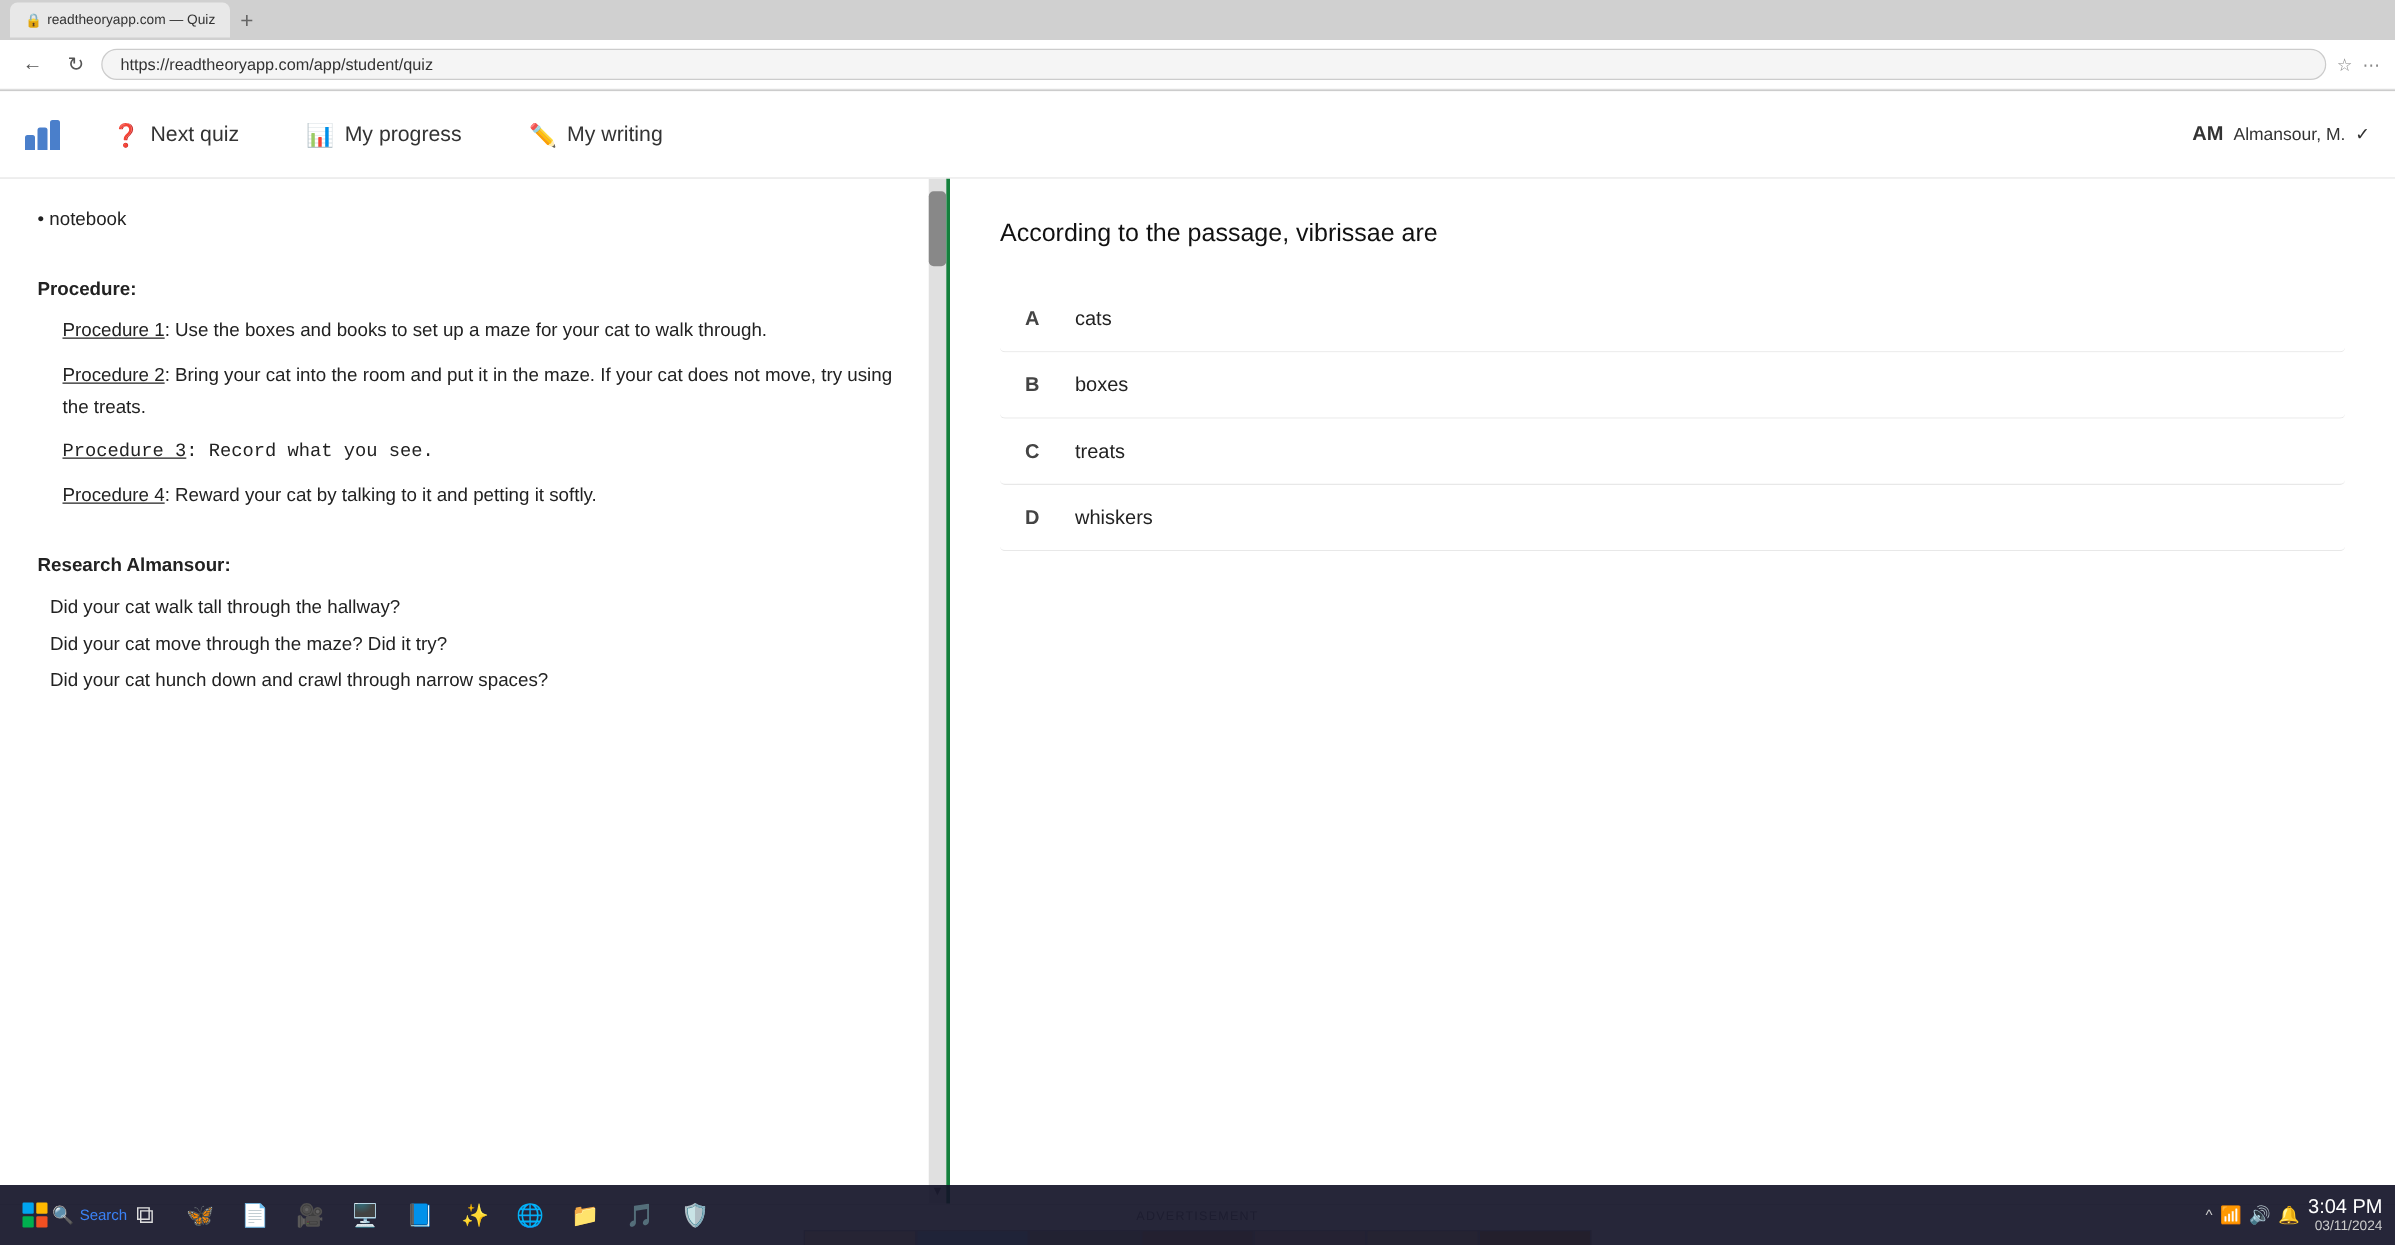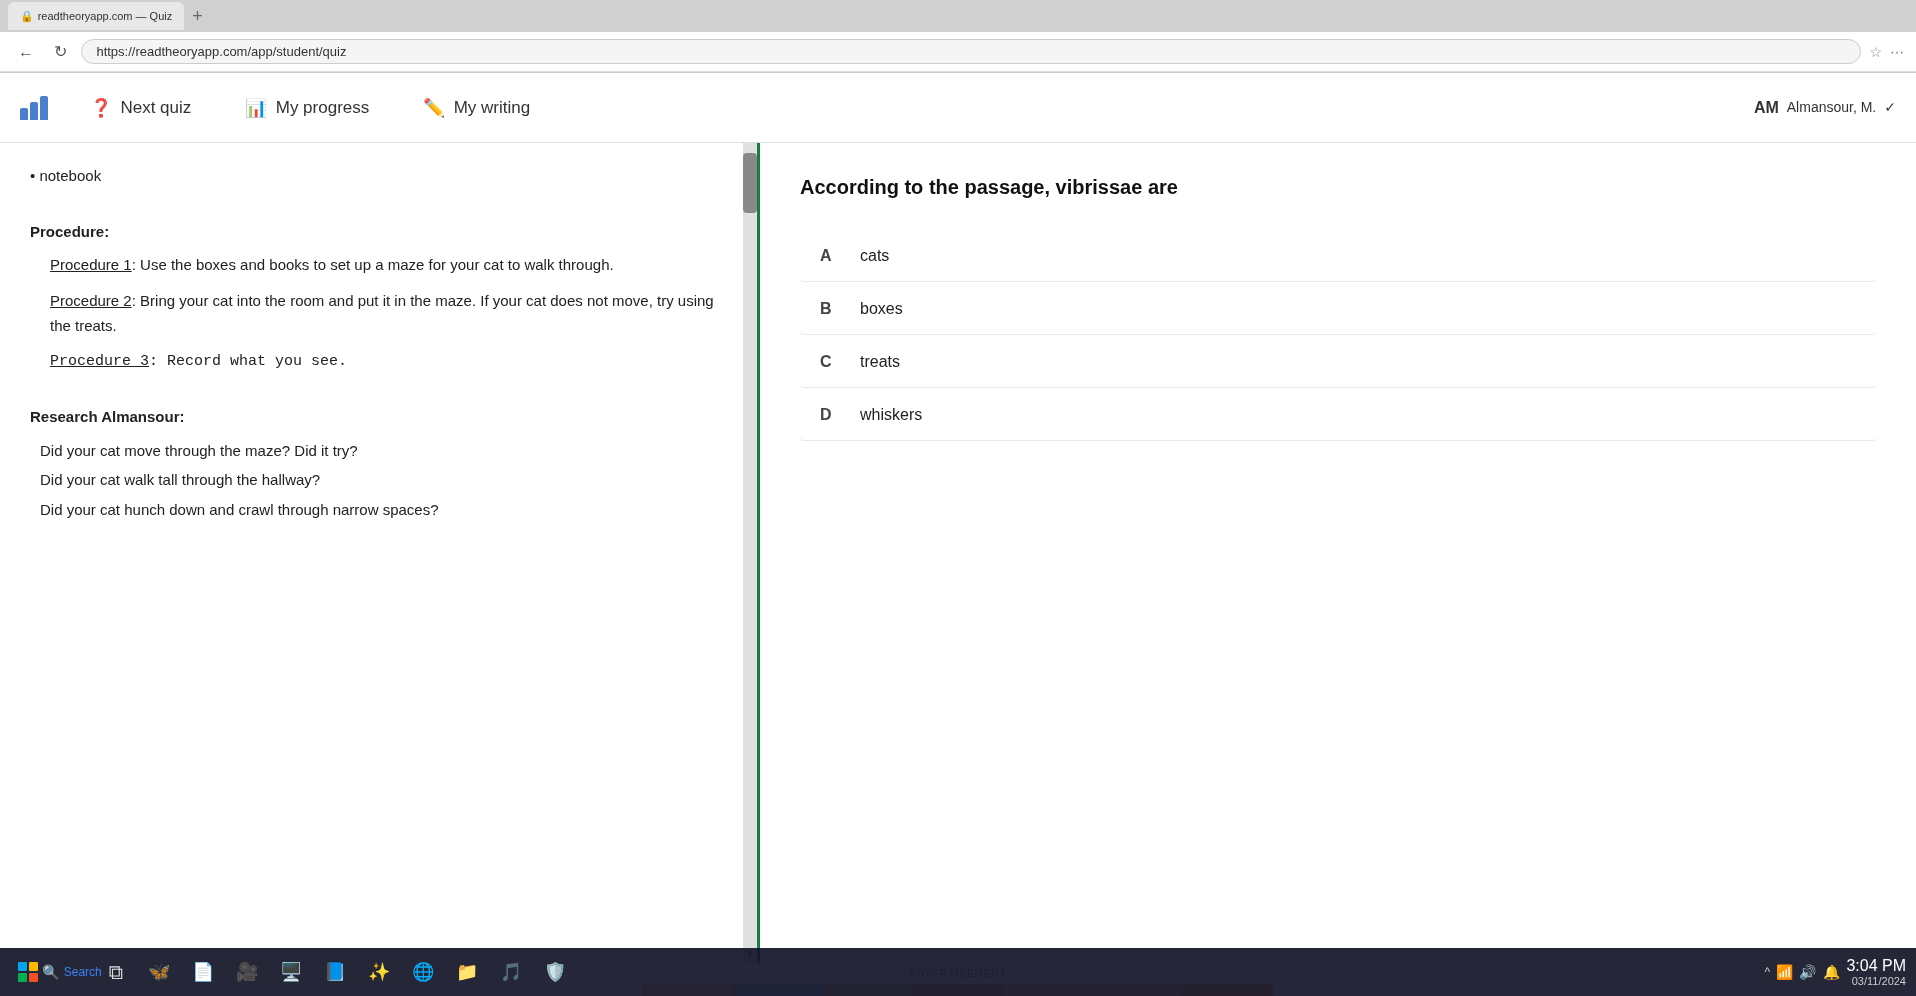--- a/index.html
+++ b/index.html
@@ -127,21 +127,21 @@
     .passage-text .research-item { margin-bottom: 4px; padding-left: 10px; }
 
     
     .question-panel {
       flex: 1;
       padding: 30px 40px;
       background: #fff;
     }
     .question-text {
       font-size: 20px;
-      font-weight: bold;
+      font-weight: normal;
       color: #111;
       margin-bottom: 30px;
       line-height: 1.4;
     }
     .answer-option {
       display: flex;
       align-items: center;
       padding: 16px 20px;
       margin-bottom: 2px;
       cursor: pointer;
@@ -313,25 +313,28 @@
       </p>
 
       <p class="procedure-item" style="margin-top:10px;">
         <span class="procedure-label">Procedure 2</span><span>: Bring your cat into the room and put it in the maze. If your cat does not move, try using the treats.</span>
       </p>
 
       <p class="procedure-item" style="margin-top:10px;font-family:Liberation Mono, monospace;">
         <span class="procedure-label">Procedure 3</span><span>: Record what you see.</span>
       </p>
 
+      <p class="procedure-item" style="margin-top:10px;">
+        <span class="procedure-label">Procedure 4</span><span>: Reward your cat by talking to it and petting it softly.</span>
+      </p>
 
       <p class="section-heading" style="margin-top:30px;">Research Almansour:</p>
 
+      <p class="research-item">Did your cat walk tall through the hallway?</p>
       <p class="research-item">Did your cat move through the maze? Did it try?</p>
-      <p class="research-item">Did your cat walk tall through the hallway?</p>
       <p class="research-item">Did your cat hunch down and crawl through narrow spaces?</p>
     </div>
 
     <div style="position:absolute; right:0; top:0; bottom:0; width:14px; background:#e0e0e0;">
       <div style="position:absolute; top:10px; right:0; width:14px; height:60px; background:#888; border-radius:4px;"></div>
       <div style="position:absolute; bottom:4px; right:2px; font-size:10px; color:#666;">▼</div>
     </div>
   </div>
 
   <div class="question-panel">

